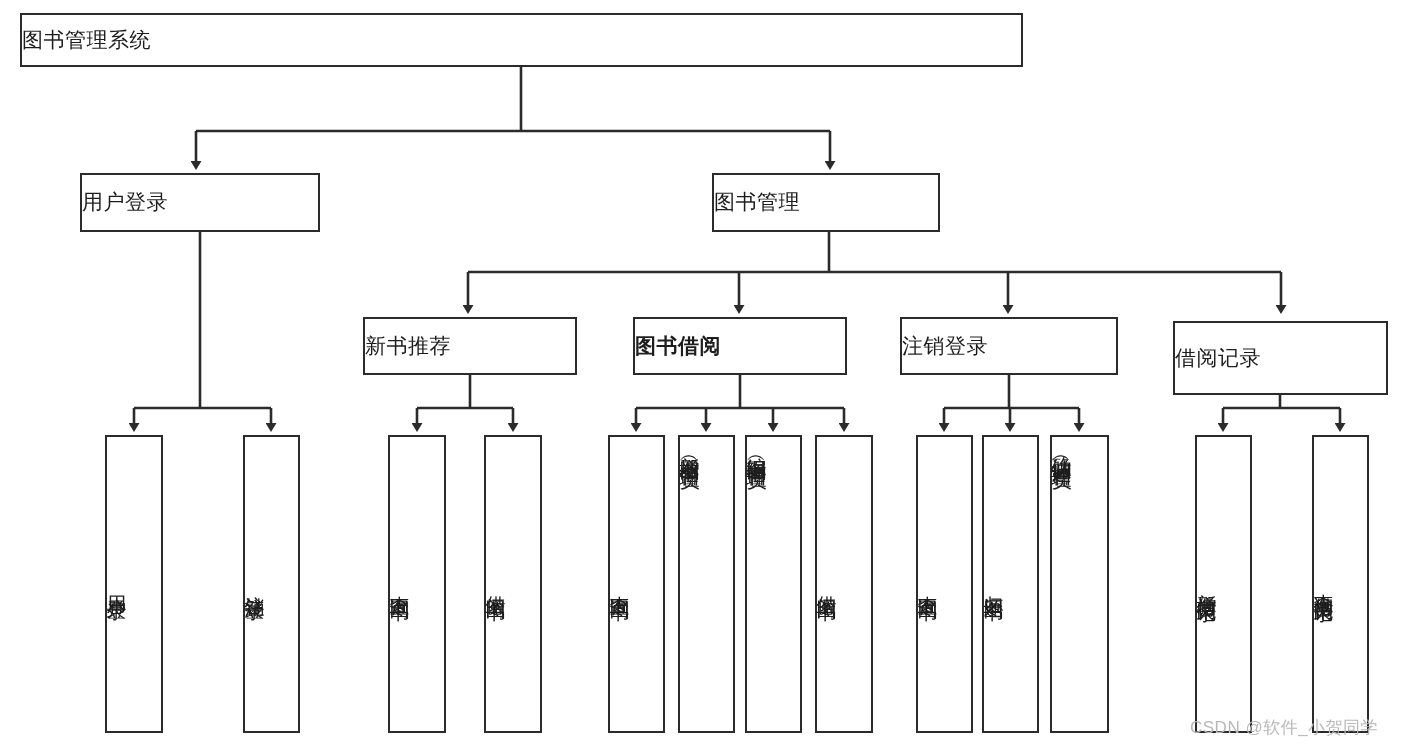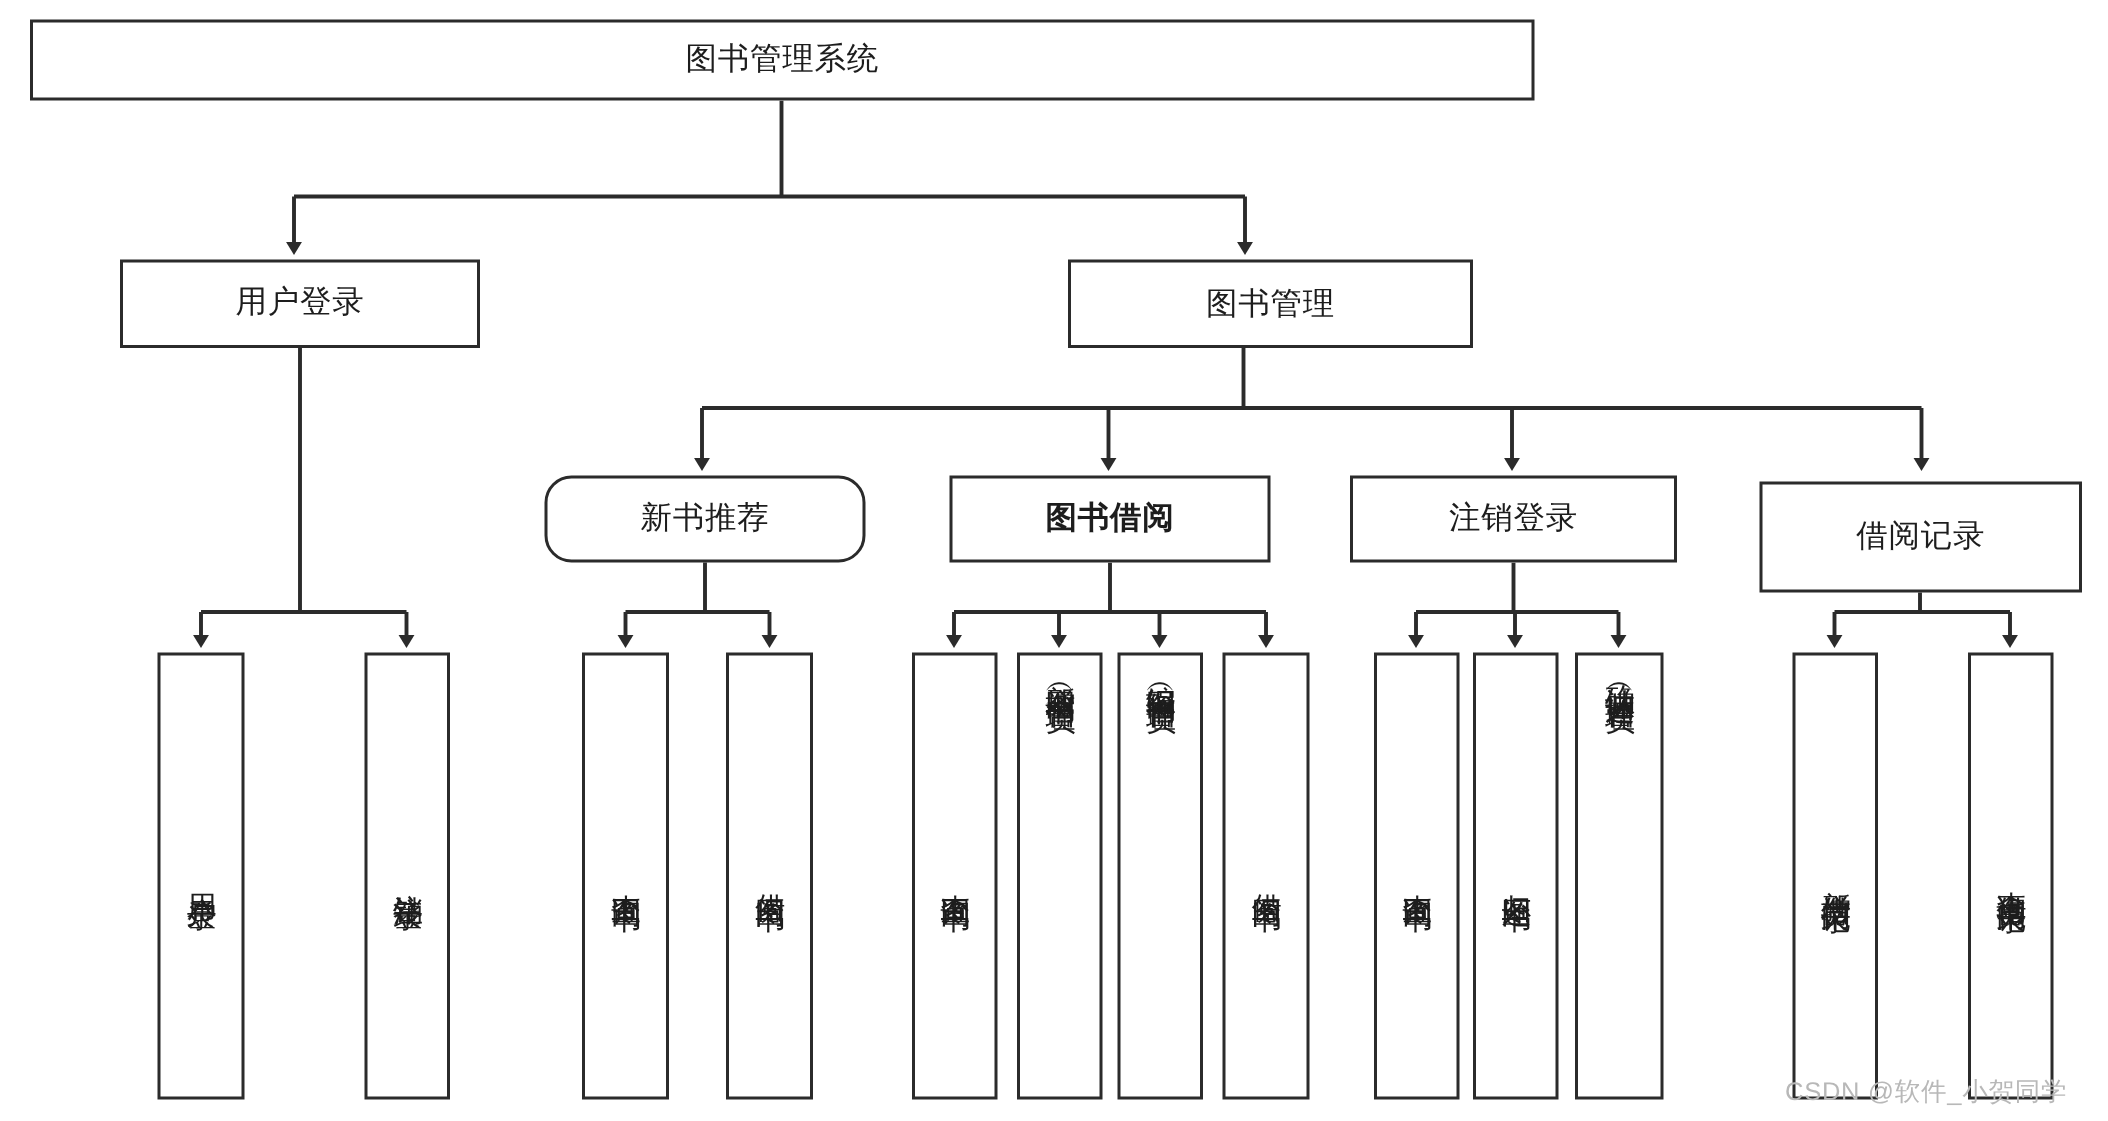--- a/index.html
+++ b/index.html
@@ -25,21 +25,21 @@
     width: 1405px;
     height: 747px;
   }
   .node {
     position: absolute;
     box-sizing: border-box;
     border: 2px solid #2b2b2b;
     background: #ffffff;
     display: flex;
     align-items: center;
-    justify-content: center;
+    justify-content: flex-start;
     z-index: 2;
   }
   .node.level-root {
     border-width: 2px;
   }
   .node-label {
     font-size: 21px;
     line-height: 1.15;
     color: #1d1d1d;
     letter-spacing: 0.5px;
@@ -129,25 +129,25 @@
     </g>
   </svg>
 
   <div class="node level-root" style="left: 20px; top: 13px; width: 1003px; height: 54px;">
     <span class="node-label">图书管理系统</span>
   </div>
 
   <div class="node" style="left: 80px; top: 173px; width: 240px; height: 59px;">
     <span class="node-label">用户登录</span>
   </div>
-  <div class="node" style="left: 712px; top: 173px; width: 270px; height: 59px; font-family: Liberation Serif, serif;">
+  <div class="node" style="left: 712px; top: 173px; width: 228px; height: 59px;">
     <span class="node-label">图书管理</span>
   </div>
 
-  <div class="node" style="left: 363px; top: 317px; width: 214px; height: 58px; border-radius: 18px;">
+  <div class="node" style="left: 363px; top: 317px; width: 214px; height: 58px;">
     <span class="node-label">新书推荐</span>
   </div>
   <div class="node" style="left: 633px; top: 317px; width: 214px; height: 58px; font-weight: bold;">
     <span class="node-label">图书借阅</span>
   </div>
   <div class="node" style="left: 900px; top: 317px; width: 218px; height: 58px;">
     <span class="node-label">注销登录</span>
   </div>
   <div class="node" style="left: 1173px; top: 321px; width: 215px; height: 74px;">
     <span class="node-label">借阅记录</span>

